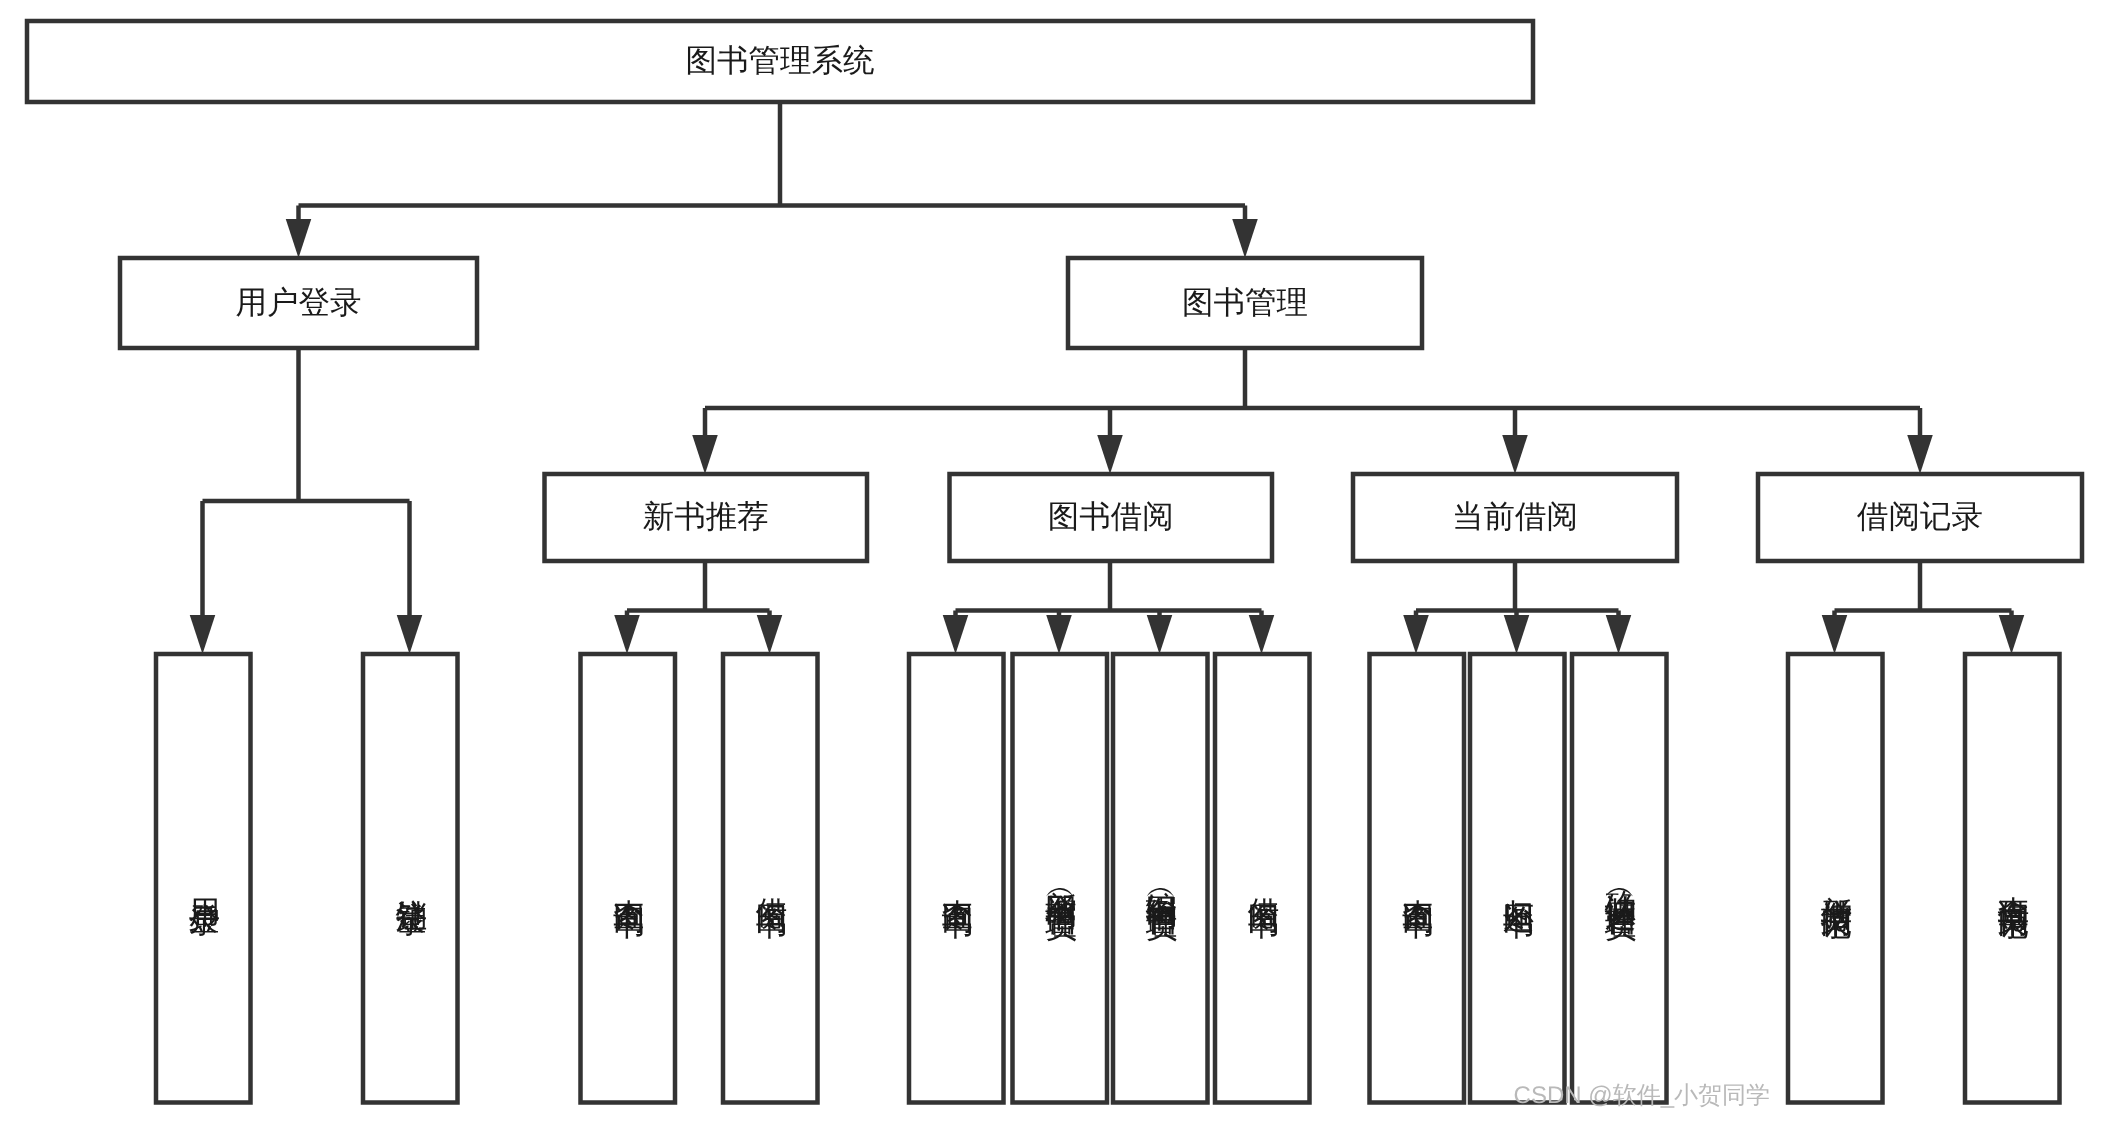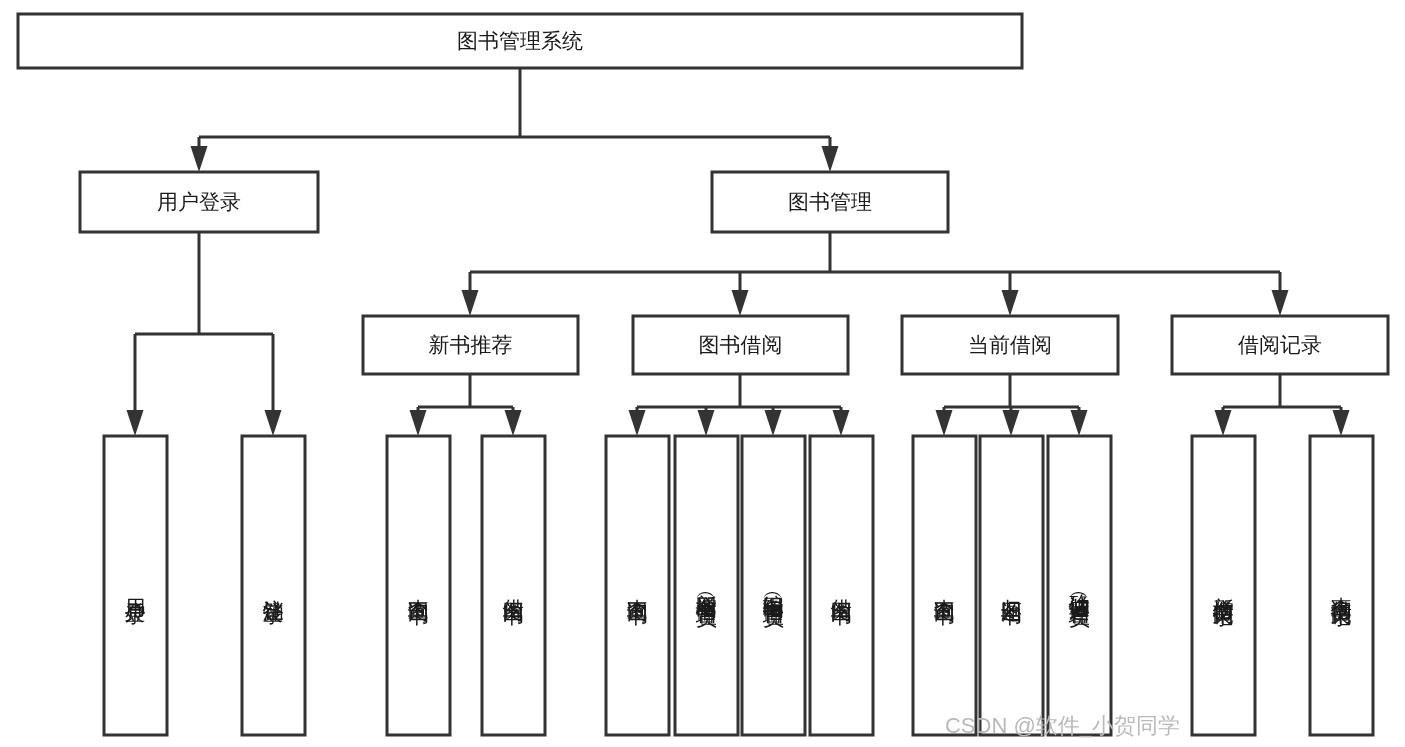--- a/index.html
+++ b/index.html
@@ -62,21 +62,21 @@
     justify-content: center;
     text-align: center;
     white-space: nowrap;
     pointer-events: none;
   }
   .watermark {
     position: absolute;
     right: 8px;
     bottom: 6px;
     font-family: "Liberation Sans", "DejaVu Sans", sans-serif;
-    font-size: 22px;
+    font-size: 16px;
     color: #b9b9b9;
     white-space: nowrap;
     margin-left: 48px;
   }
 </style>
 </head>
 <body>
 
 <div id="diagram-root">
   <svg class="diagram-canvas" id="diagram-svg" viewBox="0 0 1405 747" xmlns="http://www.w3.org/2000/svg">

